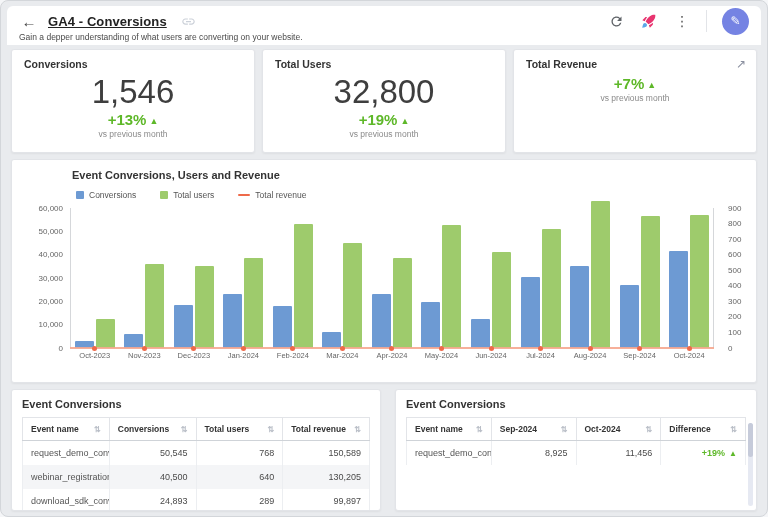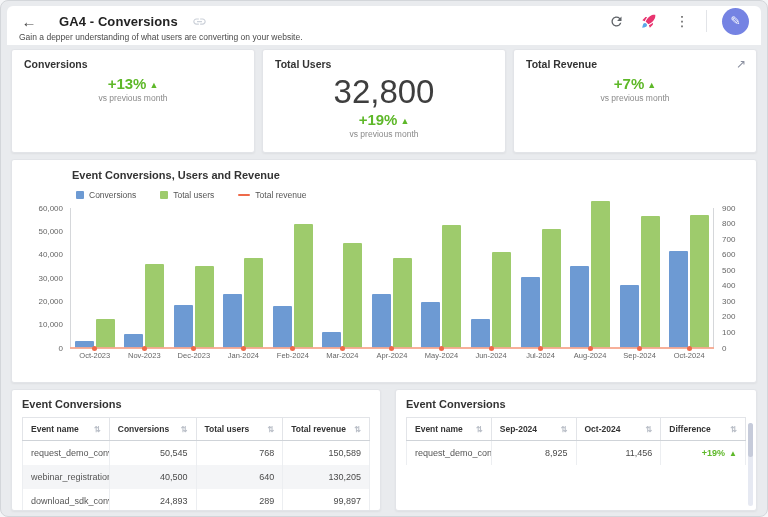--- a/index.html
+++ b/index.html
@@ -5,21 +5,21 @@
   * { margin:0; padding:0; box-sizing:border-box; }
   html,body { width:768px; height:517px; font-family:"Liberation Sans", sans-serif; background:#f5f6f8; }
   .page { position:absolute; inset:0; width:768px; height:517px; background:#e9ebee;
           border:1px solid #d3d6da; border-radius:8px; overflow:hidden; }
 
   
   .header { position:absolute; left:6px; right:6px; top:5px; height:39px; background:#fff; border-radius:6px 6px 0 0; }
   .title-row { display:flex; align-items:center; padding:5px 12px 0 12px; height:25px; }
   .back-btn { width:20px; height:20px; display:flex; align-items:center; justify-content:center;
               font-size:15px; color:#454545; cursor:pointer; }
-  .page-title { font-size:13px; font-weight:bold; color:#222; margin-left:20px; letter-spacing:.1px; }
+  .page-title { font-size:13px; font-weight:bold; color:#222; margin-left:9px; letter-spacing:.1px;text-decoration:underline; }
   .title-link { margin-left:14px; display:flex; }
   .hdr-right { margin-left:auto; display:flex; align-items:center; gap:15px; }
   .hdr-icon { display:flex; align-items:center; justify-content:center; width:18px; height:18px; cursor:pointer; }
   .more-icon { font-size:14px; color:#555; }
   .hdr-divider { width:1px; height:22px; background:#e2e4e8; }
   .edit-btn { width:27px; height:27px; border-radius:50%; background:#7583e3; display:flex;
               align-items:center; justify-content:center; color:#fff; font-size:12px; cursor:pointer; }
   .subtitle { padding-left:12px; font-size:8.5px; color:#4a4a4a; margin-top:1px; }
 
   
@@ -41,21 +41,21 @@
   .chart-title { font-size:11px; font-weight:bold; color:#333;padding-left:48px; }
   .legend { display:flex; gap:24px; margin:9px 0 0 52px; align-items:center; }
   .legend-item { display:flex; align-items:center; gap:5px; font-size:8.5px; color:#555; cursor:pointer; }
   .legend-sq { width:8px; height:8px; border-radius:1px; }
   .legend-line { width:12px; height:2px; border-radius:1px; }
   .chart-body { position:relative; display:flex; height:160px; margin-top:4px; }
   .y-left { width:46px; position:relative; }
   .y-right { width:30px; position:relative; }
   .y-lab { position:absolute; font-size:8px; color:#666; }
   .y-left .y-lab { right:7px; }
-  .y-right .y-lab { left:8px; }
+  .y-right .y-lab { left:14px; }
   .plot { flex:1; position:relative; }
   .plot-frame { position:absolute; left:0; right:0; bottom:16px; height:140px;
                 border-left:1px solid #d5d7da; border-right:1px solid #d5d7da; }
   .bars-row { position:absolute; left:0; right:0; bottom:16px; height:140px; display:flex; align-items:flex-end; }
   .bar-cell { flex:1; display:flex; justify-content:center; align-items:flex-end; gap:2px; height:100%; }
   .bar { width:19px; border-radius:1px 1px 0 0; }
   .rev-line { position:absolute; left:0; right:0; bottom:15px; height:2px; background:#f6a78f; opacity:.9; }
   .dots-row { position:absolute; left:0; right:0; bottom:13px; height:6px; display:flex; }
   .dot-cell { flex:1; display:flex; justify-content:center; align-items:center; }
   .dot { width:5px; height:5px; border-radius:50%; background:#ee6a4a; }
@@ -114,20 +114,21 @@
         <span class="edit-btn">✎</span>
       </div>
     </div>
     <div class="subtitle">Gain a depper understanding of what users are converting on your website.</div>
   </div>
 
   <div class="kpi-row">
     <div class="card kpi">
       <div class="kpi-title">Conversions</div>
       <div class="kpi-center">
+        <div class="kpi-value">1,546</div>
         <div class="kpi-delta"><span>+13%</span><span class="tri">▲</span></div>
         <div class="kpi-caption">vs previous month</div>
       </div>
     </div>
     <div class="card kpi">
       <div class="kpi-title">Total Users</div>
       <div class="kpi-center">
         <div class="kpi-value">32,800</div>
         <div class="kpi-delta"><span>+19%</span><span class="tri">▲</span></div>
         <div class="kpi-caption">vs previous month</div>

